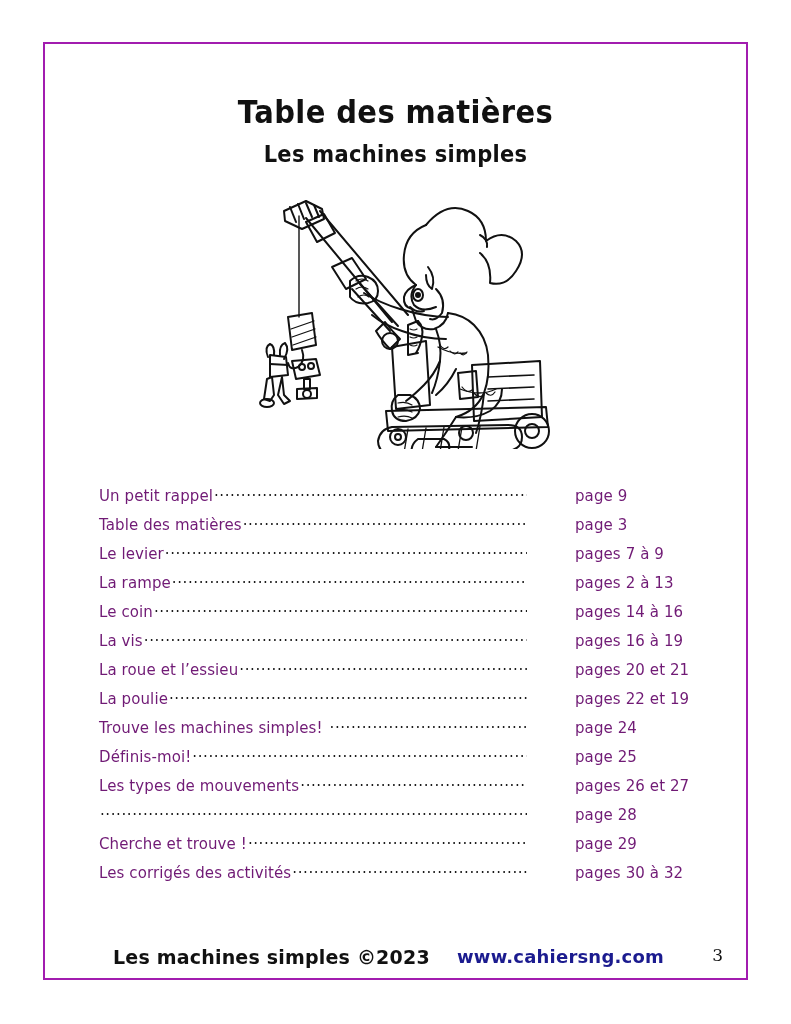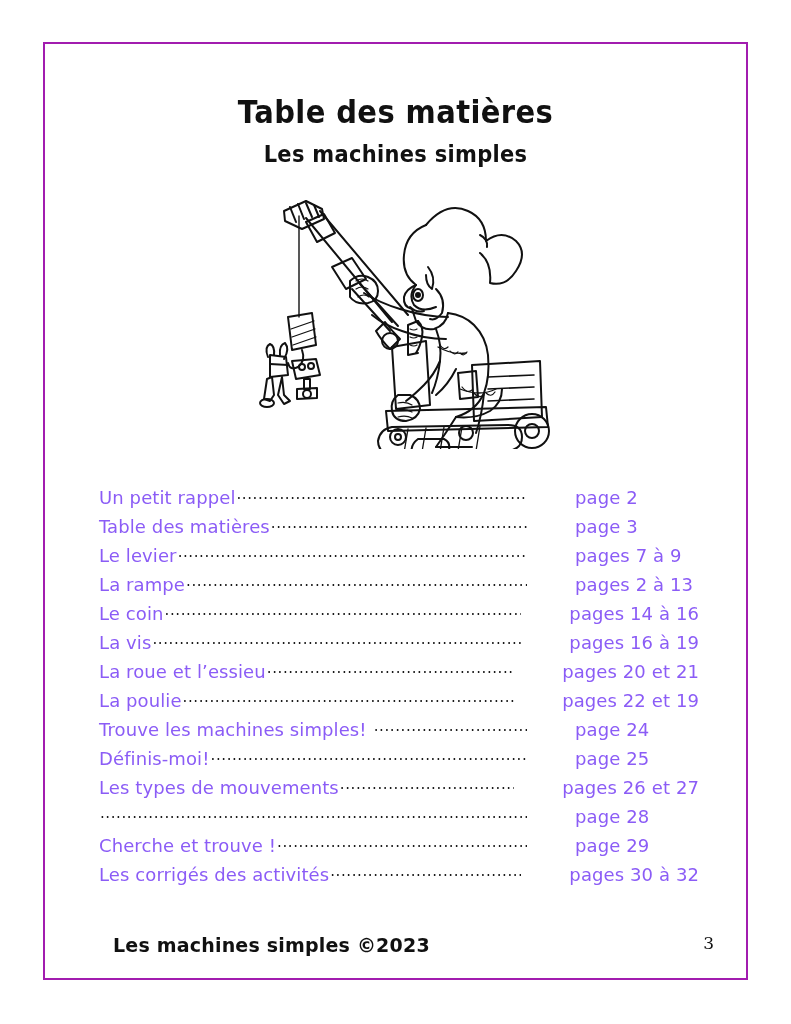--- a/index.html
+++ b/index.html
@@ -85,22 +85,22 @@
     position: absolute;
     left: 54px;
     top: 442px;
     width: 600px;
   }
   .toc-row {
     display: flex;
     align-items: baseline;
     height: 29px;
     font-family: "DejaVu Sans", sans-serif;
-    font-size: 18px;
-    color: #8b5cf6;
+    font-size: 15px;
+    color: #701a75;
     white-space: nowrap;
   }
   .toc-label {
     flex: 0 0 auto;
     letter-spacing: 0.1px;
   }
   .toc-leader {
     flex: 1 1 auto;
     overflow: hidden;
     margin: 0 4px 0 1px;
@@ -124,23 +124,24 @@
     padding-left: 44px;
     box-sizing: border-box;
     letter-spacing: 0.1px;
   }
   .toc-row.gap-before-leader .toc-leader { margin-left: 7px; }
 
   
   .footer {
     position: absolute;
     left: 0;
-    bottom: 22px;
+    bottom: 10px;
     width: 100%;
     height: 34px;
+    padding-left: 9px;
   }
   .footer-left {
     position: absolute;
     left: 68px;
     bottom: 0;
     font-family: "DejaVu Sans", sans-serif;
     font-weight: bold;
     font-size: 19px;
     color: #111111;
     letter-spacing: 0.2px;
@@ -313,21 +314,21 @@
           <circle cx="292" cy="242" r="7"></circle>
         </g>
       </svg>
     </div>
 
     <div class="toc">
 
       <div class="toc-row">
         <span class="toc-label">Un petit rappel</span>
         <span class="toc-leader"></span>
-        <span class="toc-page">page 2</span>
+        <span class="toc-page">page 9</span>
       </div>
 
       <div class="toc-row">
         <span class="toc-label">Table des matières</span>
         <span class="toc-leader"></span>
         <span class="toc-page">page 3</span>
       </div>
 
 
       <div class="toc-row">
@@ -398,17 +399,18 @@
       <div class="toc-row">
         <span class="toc-label">Les corrigés des activités</span>
         <span class="toc-leader"></span>
         <span class="toc-page">pages 30 à 32</span>
       </div>
 
     </div>
 
     <div class="footer">
       <span class="footer-left">Les machines simples ©2023</span>
+      <span class="footer-url" style="color: rgb(27, 27, 143);">www.cahiersng.com</span>
       <span class="footer-pagenum">3</span>
     </div>
 
   </div>
 </div>
 
 </body></html>

